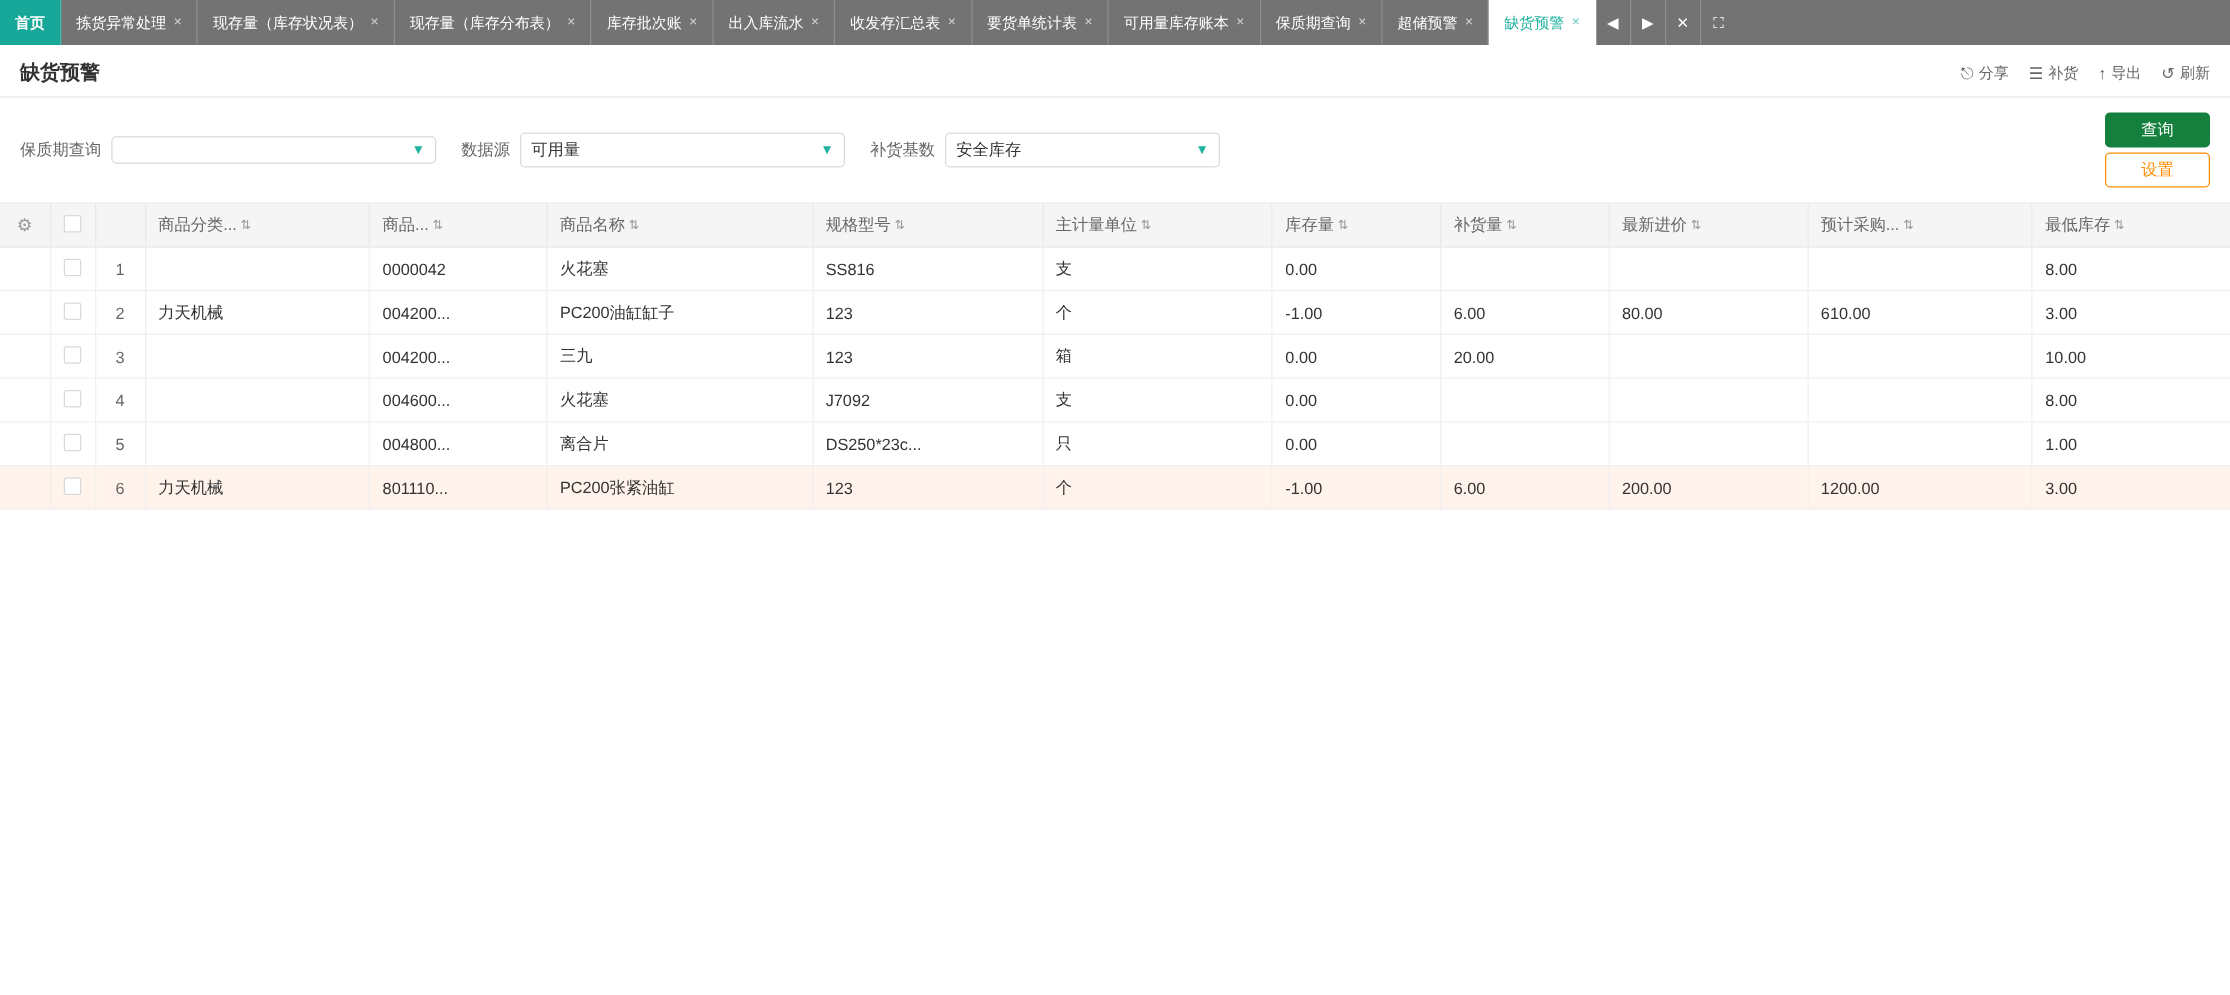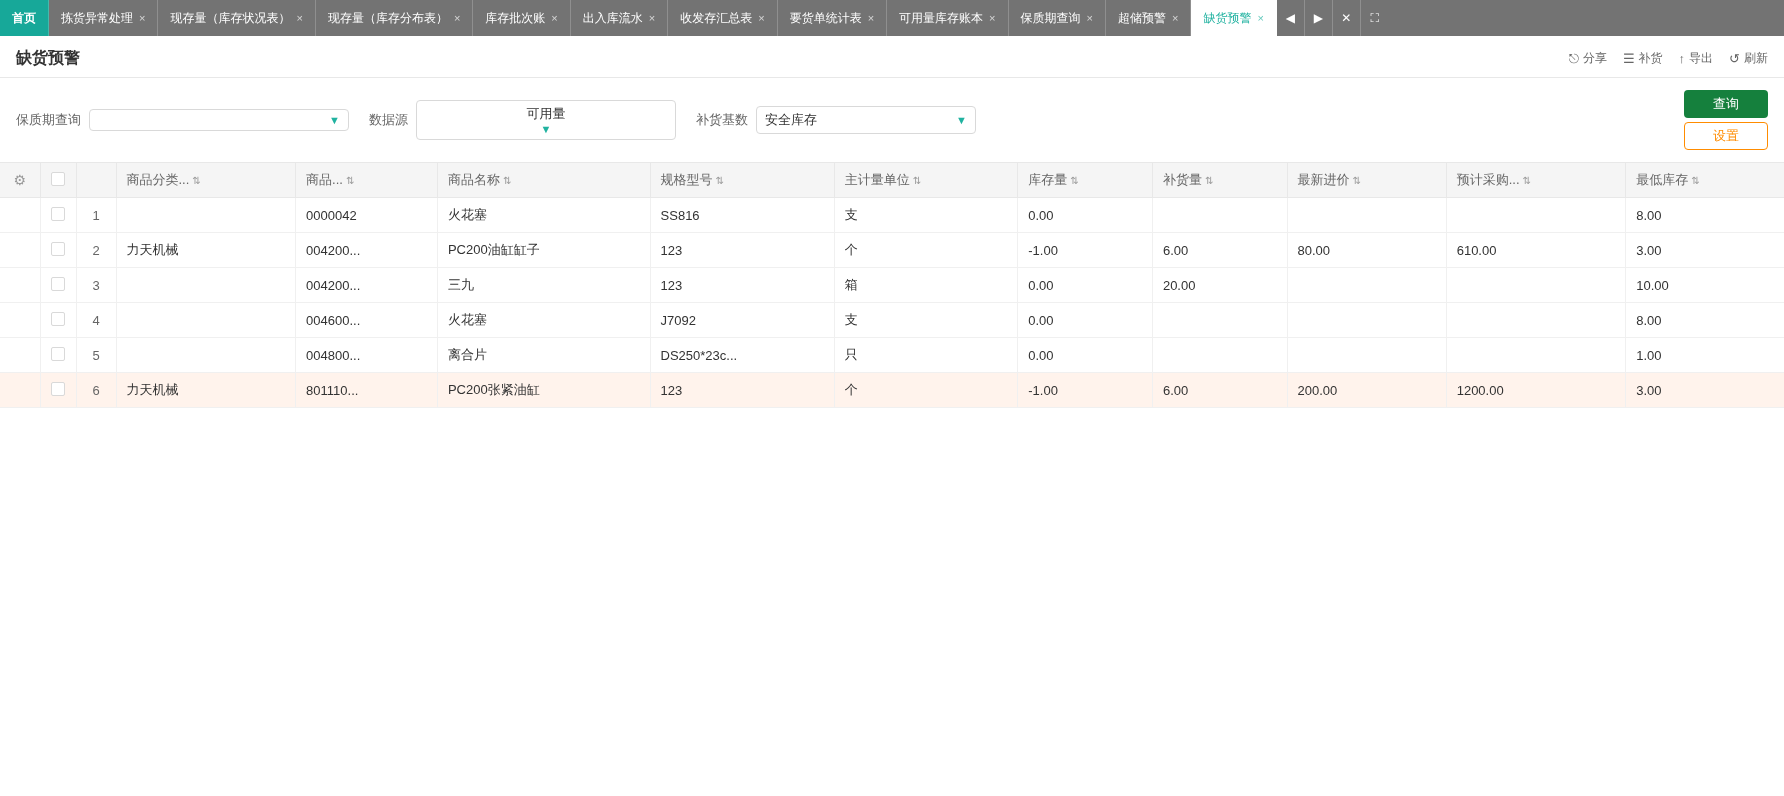--- a/index.html
+++ b/index.html
@@ -286,21 +286,21 @@
   <div class="filter-area">
     <div class="filter-group">
       <span class="filter-label">保质期查询</span>
       <div class="filter-select" style="min-width:260px;">
         <span class="filter-value"></span>
         <span class="arrow">▼</span>
       </div>
     </div>
     <div class="filter-group">
       <span class="filter-label">数据源</span>
-      <div class="filter-select" style="min-width:260px;flex-direction:column;">
+      <div class="filter-select" style="min-width:260px;">
         <span class="filter-value">可用量</span>
         <span class="arrow">▼</span>
       </div>
     </div>
     <div class="filter-group">
       <span class="filter-label">补货基数</span>
       <div class="filter-select" style="min-width:220px;">
         <span class="filter-value">安全库存</span>
         <span class="arrow">▼</span>
       </div>

